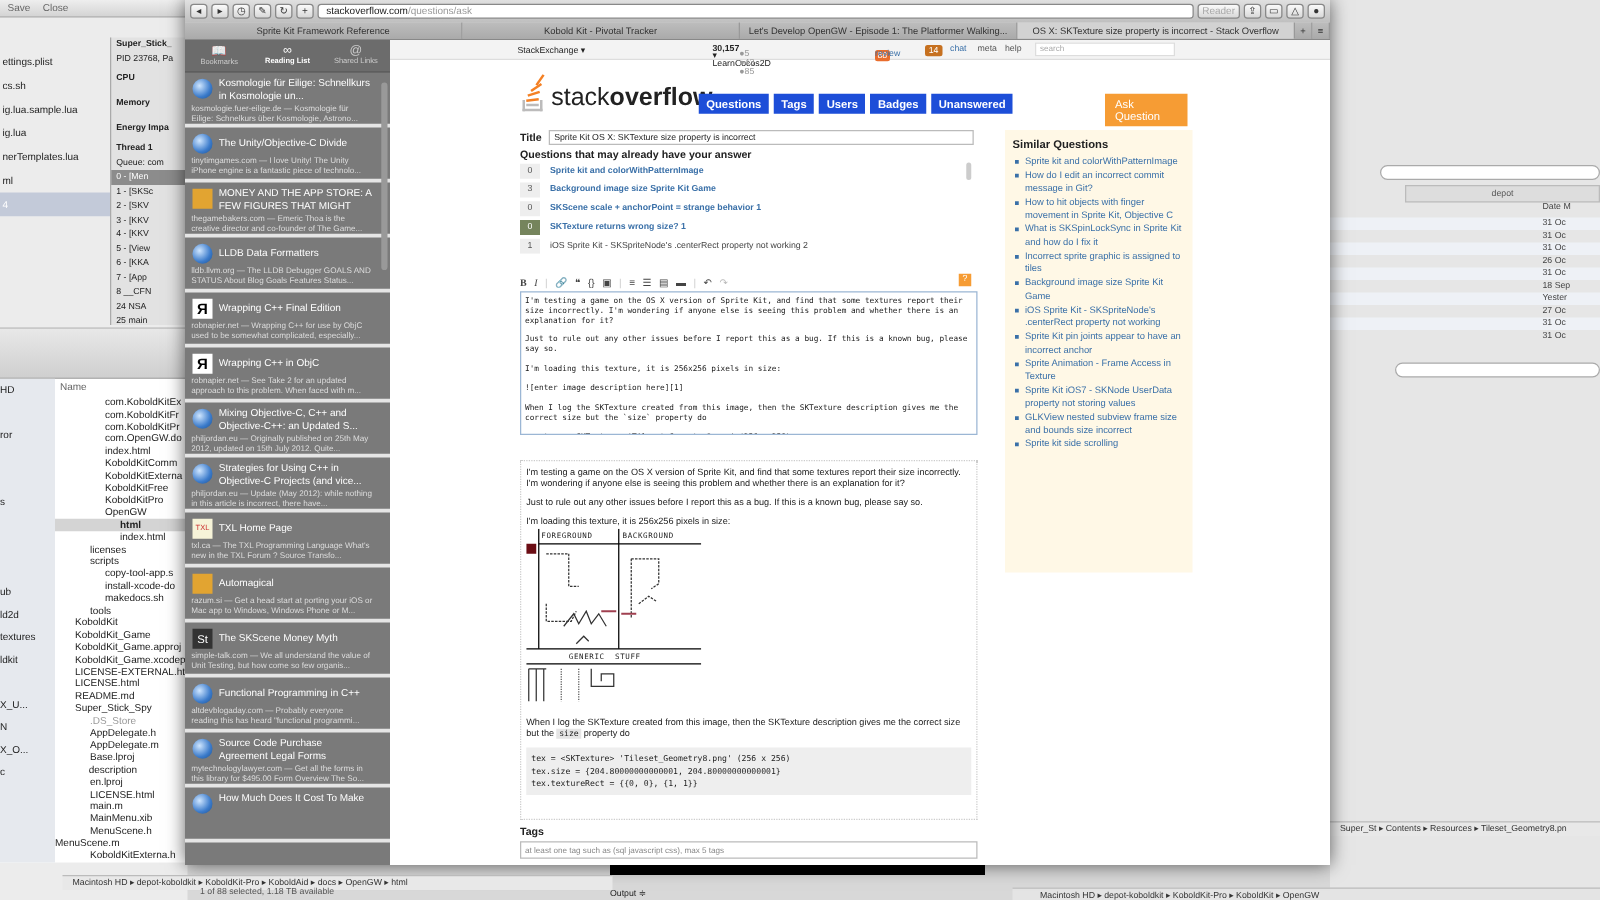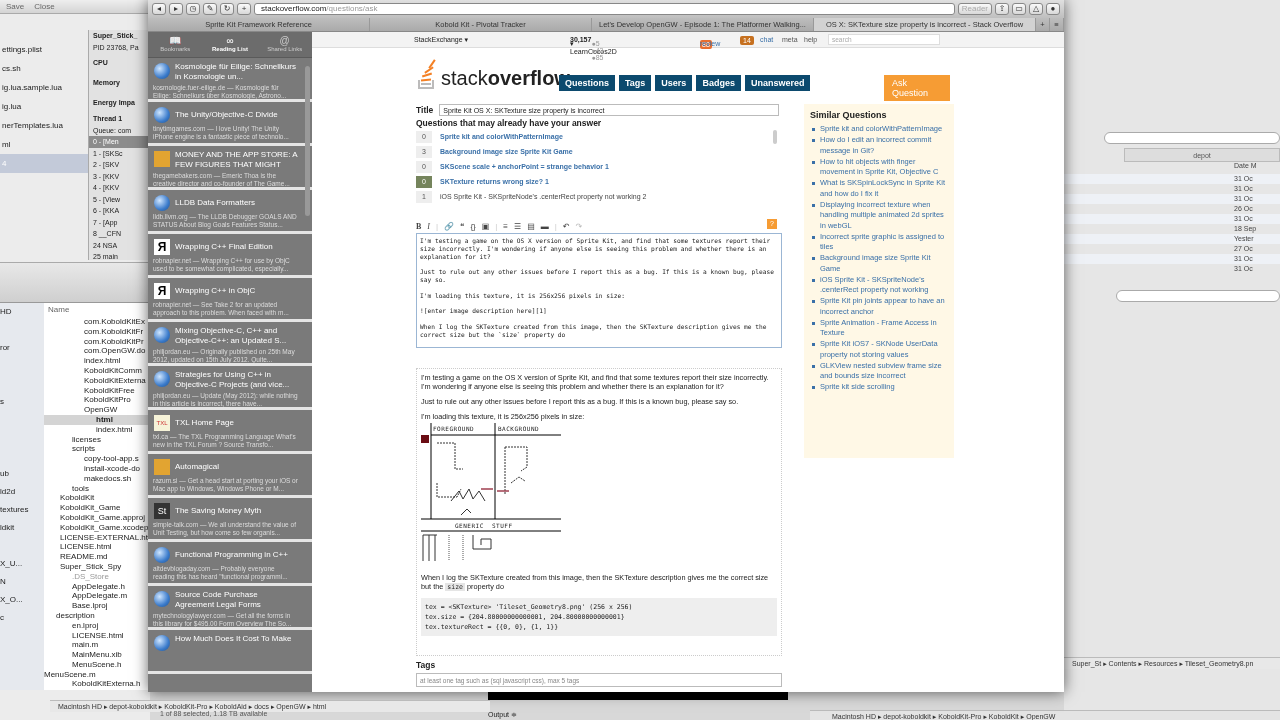--- a/index.html
+++ b/index.html
@@ -56,21 +56,21 @@
 .topbar{height:16px;background:#f3f3f3;border-bottom:1px solid #ddd;font-size:7px;position:relative}
 .topbar span{position:absolute;top:4px}
 .badge-o{background:#e96d2d;color:#fff;padding:1px 2px;border-radius:2px}
 .badge-b{background:#c6701f;color:#fff;padding:1px 3px;border-radius:2px}
 .so-search{position:absolute;right:112px;top:2px;width:112px;height:11px;border:1px solid #ddd;background:#fff;font-size:6.5px;color:#aaa;padding-left:3px;line-height:10px}
 .logo{position:absolute;left:104px;top:26px;display:flex;align-items:flex-end}
 .logo-stack{width:22px;height:32px;position:relative}
 .logo-text{font-size:20px;color:#222;margin-left:3px;line-height:24px}
 .logo-text b{font-weight:bold}
 .nav{position:absolute;left:247px;top:43px;display:flex;gap:4px}
-.nav div{background:#0c4a6e;color:#fff;font-size:9px;padding:3px 6px;font-weight:bold}
+.nav div{background:#1d4ed8;color:#fff;font-size:9px;padding:3px 6px;font-weight:bold}
 .askbtn{position:absolute;left:572px;top:43px;background:#f69c34;color:#fff;font-size:9px;padding:3px 8px;width:66px}
 .title-row{position:absolute;left:104px;top:72px;display:flex;align-items:center;gap:6px}
 .title-lbl{font-weight:bold;font-size:8.5px}
 .title-input{width:340px;height:12px;border:1px solid #bbb;font-size:7px;padding-left:3px;line-height:11px}
 .qlbl{position:absolute;left:104px;top:86px;font-size:8.5px;font-weight:bold}
 .qlist{position:absolute;left:104px;top:97px;width:366px;height:74px;overflow:hidden}
 .qrow{height:15px;display:flex;align-items:center;font-size:7px}
 .qnum{width:16px;height:12px;background:#eee;text-align:center;line-height:12px;margin-right:8px;color:#555}
 .qnum.acc{background:#75845c;color:#fff}
 .qlink{color:#3a70a8;font-weight:bold}
@@ -181,21 +181,21 @@
       <div style="padding-left:16px">KoboldKit_Game.approj</div>
       <div style="padding-left:16px">KoboldKit_Game.xcodep</div>
       <div style="padding-left:16px">LICENSE-EXTERNAL.htm</div>
       <div style="padding-left:16px">LICENSE.html</div>
       <div style="padding-left:16px">README.md</div>
       <div style="padding-left:16px">Super_Stick_Spy</div>
       <div style="padding-left:28px;color:#999">.DS_Store</div>
       <div style="padding-left:28px">AppDelegate.h</div>
       <div style="padding-left:28px">AppDelegate.m</div>
       <div style="padding-left:28px">Base.lproj</div>
-      <div style="padding-left:12px">description</div>
+      <div style="padding-left:27px">description</div>
       <div style="padding-left:28px">en.lproj</div>
       <div style="padding-left:28px">LICENSE.html</div>
       <div style="padding-left:28px">main.m</div>
       <div style="padding-left:28px">MainMenu.xib</div>
       <div style="padding-left:28px">MenuScene.h</div>
       <div style="">MenuScene.m</div>
       <div style="padding-left:28px">KoboldKitExterna.h</div>
     </div>
   </div>
 </div>
@@ -301,21 +301,21 @@
       <div class="rl-title" style="padding-top:4px">TXL Home Page</div>
       <div class="rl-desc" style="margin-top:5px">txl.ca — The TXL Programming Language What's new in the TXL Forum ? Source Transfo...</div>
     </div>
   <div class="rl-item">
       <div class="rl-ico org"></div>
       <div class="rl-title" style="padding-top:4px">Automagical</div>
       <div class="rl-desc" style="margin-top:5px">razum.si — Get a head start at porting your iOS or Mac app to Windows, Windows Phone or M...</div>
     </div>
   <div class="rl-item">
       <div class="rl-ico st">St</div>
-      <div class="rl-title" style="padding-top:4px">The Saving Money Myth</div>
+      <div class="rl-title" style="padding-top:4px">The SKScene Money Myth</div>
       <div class="rl-desc" style="margin-top:5px">simple-talk.com — We all understand the value of Unit Testing, but how come so few organis...</div>
     </div>
   <div class="rl-item">
       <div class="rl-ico"></div>
       <div class="rl-title" style="padding-top:4px">Functional Programming in C++</div>
       <div class="rl-desc" style="margin-top:5px">altdevblogaday.com — Probably everyone reading this has heard "functional programmi...</div>
     </div>
   <div class="rl-item">
       <div class="rl-ico"></div>
       <div class="rl-title">Source Code Purchase Agreement Legal Forms</div>
@@ -459,21 +459,20 @@
   <div class="tags-lbl">Tags</div>
   <div class="tags-input">at least one tag such as (sql javascript css), max 5 tags</div>
 
   <div class="similar">
     <h3>Similar Questions</h3>
     <ul>
       <li>Sprite kit and colorWithPatternImage</li>
       <li>How do I edit an incorrect commit message in Git?</li>
       <li>How to hit objects with finger movement in Sprite Kit, Objective C</li>
       <li>What is SKSpinLockSync in Sprite Kit and how do I fix it</li>
-      <li>Displaying incorrect texture when handling multiple animated 2d sprites in webGL</li>
       <li>Incorrect sprite graphic is assigned to tiles</li>
       <li>Background image size Sprite Kit Game</li>
       <li>iOS Sprite Kit - SKSpriteNode's .centerRect property not working</li>
       <li>Sprite Kit pin joints appear to have an incorrect anchor</li>
       <li>Sprite Animation - Frame Access in Texture</li>
       <li>Sprite Kit iOS7 - SKNode UserData property not storing values</li>
       <li>GLKView nested subview frame size and bounds size incorrect</li>
       <li>Sprite kit side scrolling</li>
     </ul>
   </div>

